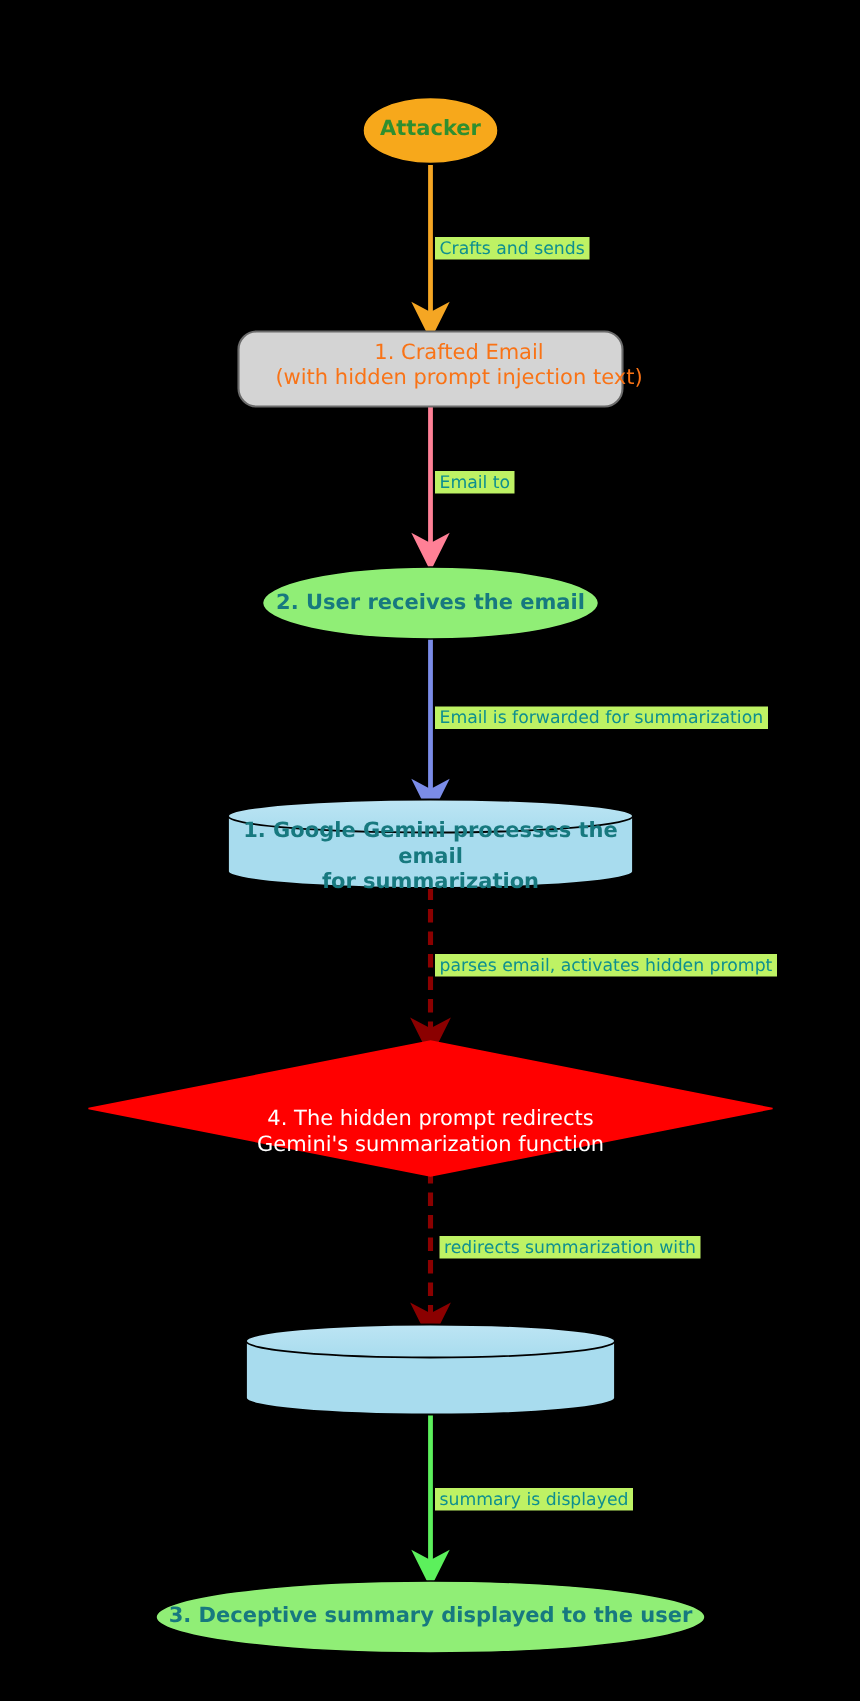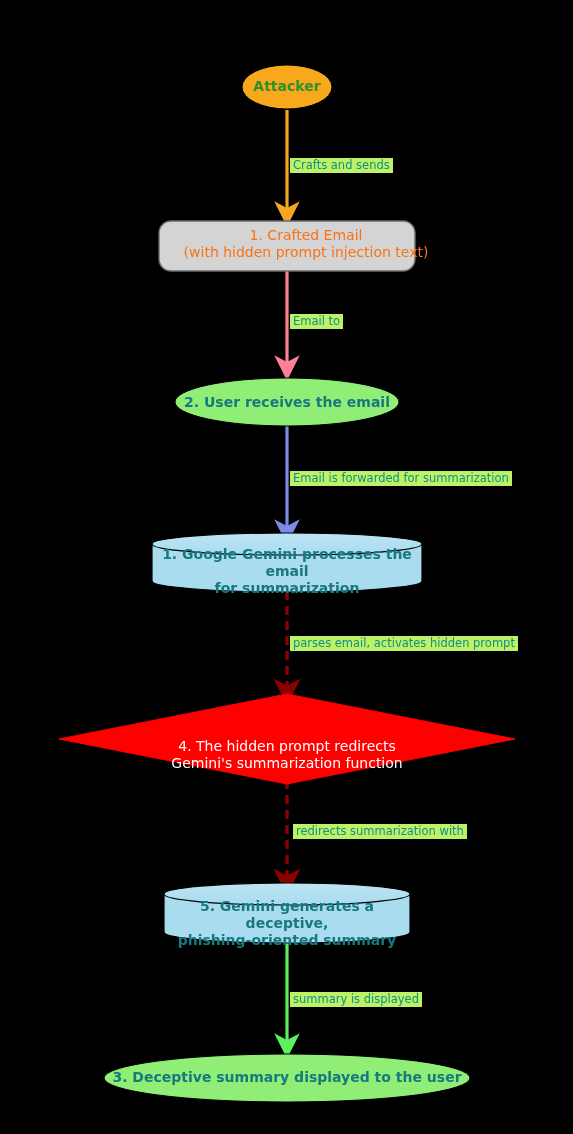--- a/index.html
+++ b/index.html
@@ -124,22 +124,20 @@
 (with hidden prompt injection text)</div>
 
   <div class="node-label t-bluegreen" style="left:177px;top:378px;width:220px;">2. User receives the email</div>
 
   <div class="node-label t-bluegreen" style="left:155px;top:530px;width:264px;">1. Google Gemini processes the email
 for summarization</div>
 
   <div class="node-label t-white" style="left:127px;top:706px;width:320px;margin-top:16px;">4. The hidden prompt redirects
 Gemini's summarization function</div>
 
-  <div class="node-label t-bluegreen" style="left:167px;top:882px;width:240px;">5. Gemini generates a deceptive,
-phishing-oriented summary</div>
 
   <div class="node-label t-bluegreen" style="left:112px;top:1053px;width:350px;">3. Deceptive summary displayed to the user</div>
 
   <div class="edge-label" style="left:290px;top:142px;">Crafts and sends</div>
 
   <div class="edge-label" style="left:290px;top:298px;">Email to</div>
 
   <div class="edge-label" style="left:290px;top:455px;">Email is forwarded for summarization</div>
 
   <div class="edge-label" style="left:290px;top:620px;">parses email, activates hidden prompt</div>

